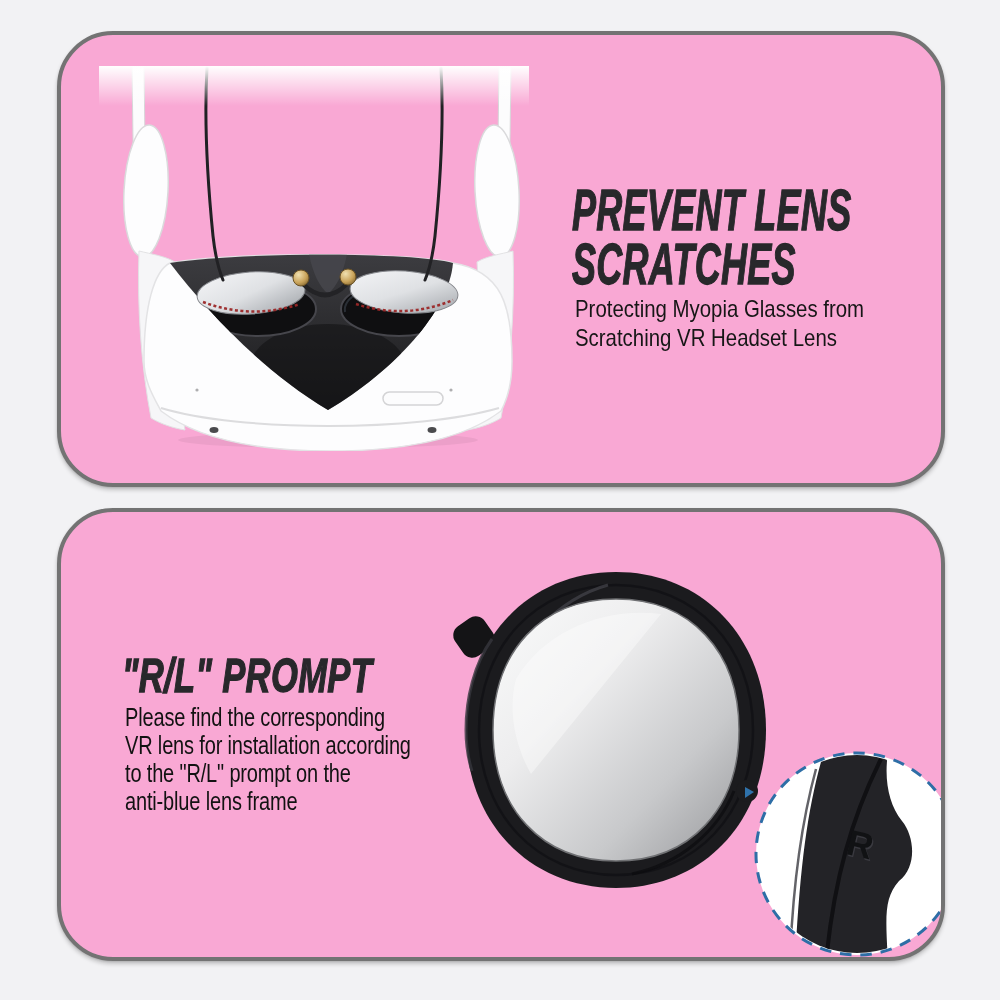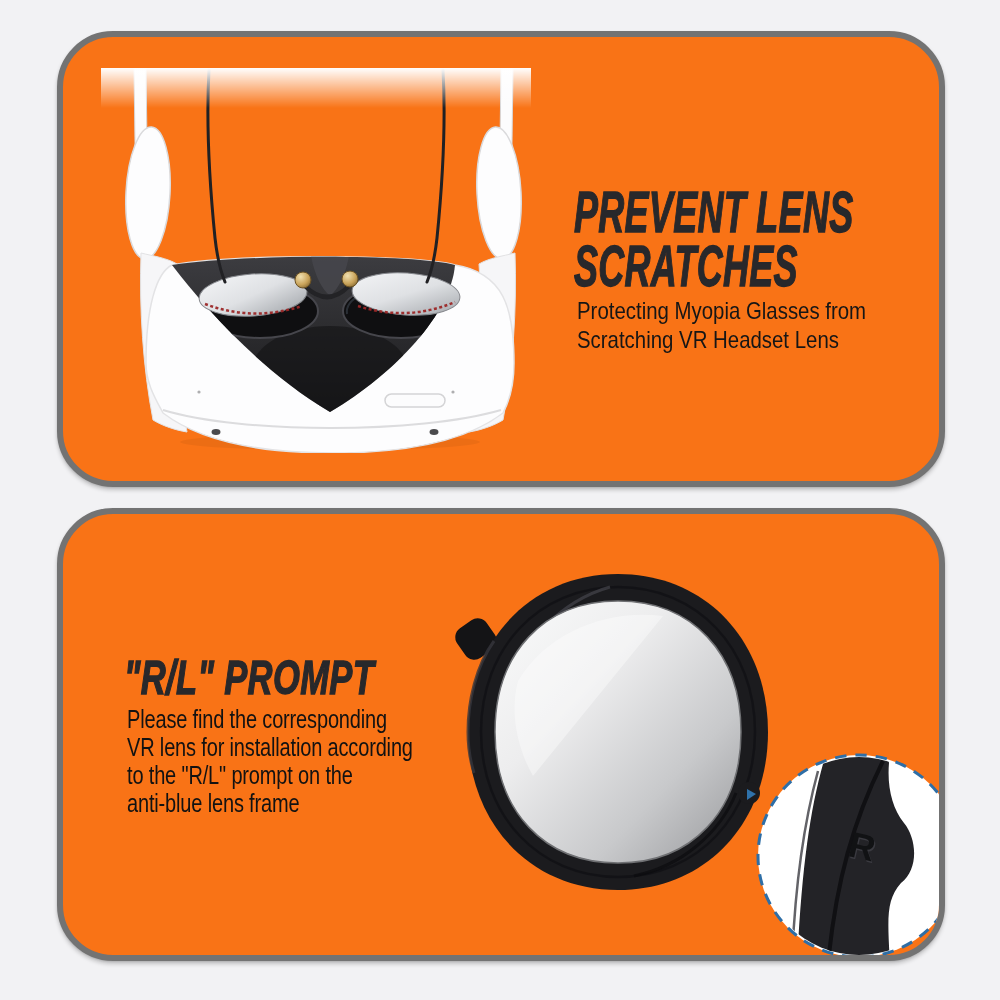--- a/index.html
+++ b/index.html
@@ -3,22 +3,22 @@
 <meta charset="utf-8">
 <style>
   html,body{margin:0;padding:0;}
   body{
     width:1000px;height:1000px;overflow:hidden;
     background:#f2f2f4;
     font-family:"Liberation Sans","DejaVu Sans",sans-serif;
     position:relative;
   }
   .panel{
-    position:absolute;left:57px;width:888px;background:#f97316;
-    border-radius:56px;border:6px solid #737373;box-sizing:border-box;
+    position:absolute;left:57px;width:888px;background:#f9a8d4;
+    border-radius:56px;border:4px solid #737373;box-sizing:border-box;
     box-shadow:0 3px 4px rgba(0,0,0,.20),0 1px 2px rgba(0,0,0,.10);
     overflow:hidden;
   }
   .panel-top{top:31px;height:456px;}
   .panel-bottom{top:508px;height:453px;}
 
   .abs{position:absolute;}
 
   
   .headline{color:#28282b;-webkit-text-stroke:1.3px #28282b;}

